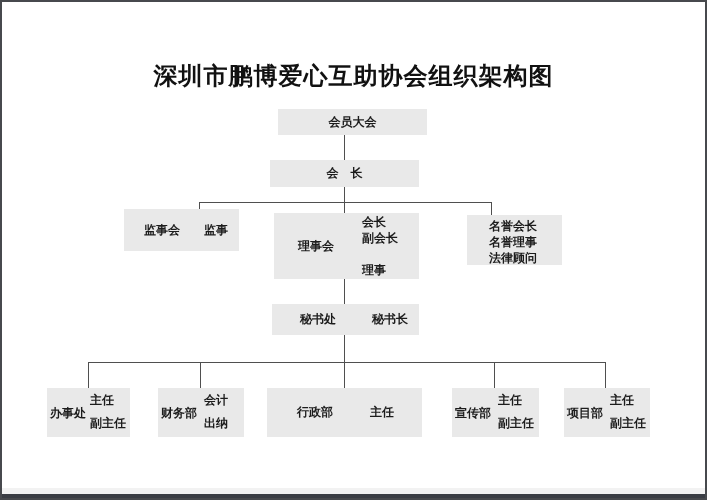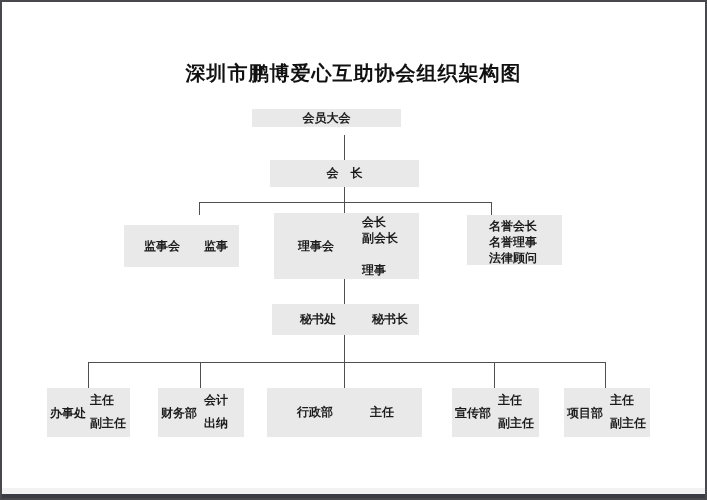--- a/index.html
+++ b/index.html
@@ -8,21 +8,21 @@
     width:707px;height:500px;
     background:#ffffff;
     border:2px solid #47494d;
     box-sizing:border-box;
     overflow:hidden;
     font-family:"Liberation Sans","DejaVu Sans",sans-serif;
     color:#1c1c1c;
   }
   .title{
     position:absolute;left:0;top:58px;width:100%;
-    text-align:center;font-size:20px;font-weight:700;
+    text-align:center;font-size:24px;font-weight:700;
     letter-spacing:1px;color:#111;
   }
   .box{
     position:absolute;background:#e9e9e9;
     font-size:12px;font-weight:700;color:#1c1c1c;
     box-sizing:border-box;
   }
   .box.center{display:flex;align-items:center;justify-content:center;}
   .box.split{display:flex;align-items:center;justify-content:space-between;}
   .line{position:absolute;background:#4f4f4f;}
@@ -64,29 +64,29 @@
   <div class="line vline" style="left:489px;top:200px;height:13px;"></div>
   <div class="line vline" style="left:342px;top:277px;height:25px;"></div>
   <div class="line vline" style="left:342px;top:333px;height:27px;"></div>
   <div class="line hline" style="left:86px;top:360px;width:518px;"></div>
   <div class="line vline" style="left:86px;top:360px;height:26px;"></div>
   <div class="line vline" style="left:198px;top:360px;height:26px;"></div>
   <div class="line vline" style="left:342px;top:360px;height:26px;"></div>
   <div class="line vline" style="left:492px;top:360px;height:26px;"></div>
   <div class="line vline" style="left:603px;top:360px;height:26px;"></div>
 
-  <div class="box center" style="left:250px;top:107px;width:149px;height:18px;">
+  <div class="box center" style="left:276px;top:107px;width:149px;height:26px;">
     <span>会员大会</span>
   </div>
 
   <div class="box center" style="left:268px;top:158px;width:149px;height:27px;">
     <span>会　长</span>
   </div>
 
-  <div class="box split" style="left:122px;top:223px;width:115px;height:42px;padding:0 11px 0 20px;">
+  <div class="box split" style="left:122px;top:207px;width:115px;height:42px;padding:0 11px 0 20px;">
     <span>监事会</span>
     <span>监事</span>
   </div>
 
   <div class="box council" style="left:272px;top:211px;width:145px;height:66px;">
     <span class="c-name">理事会</span>
     <span class="c-roles">
       <span style="display:block;">会长</span>
       <span style="display:block;">副会长</span>
       <span style="display:block;margin-top:17px;">理事</span>

